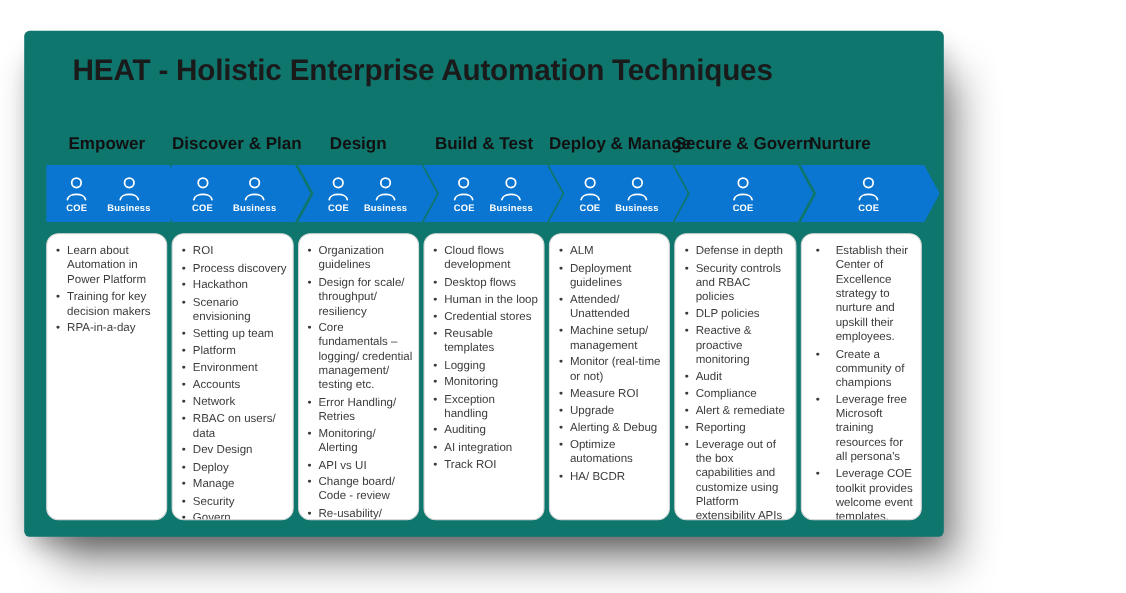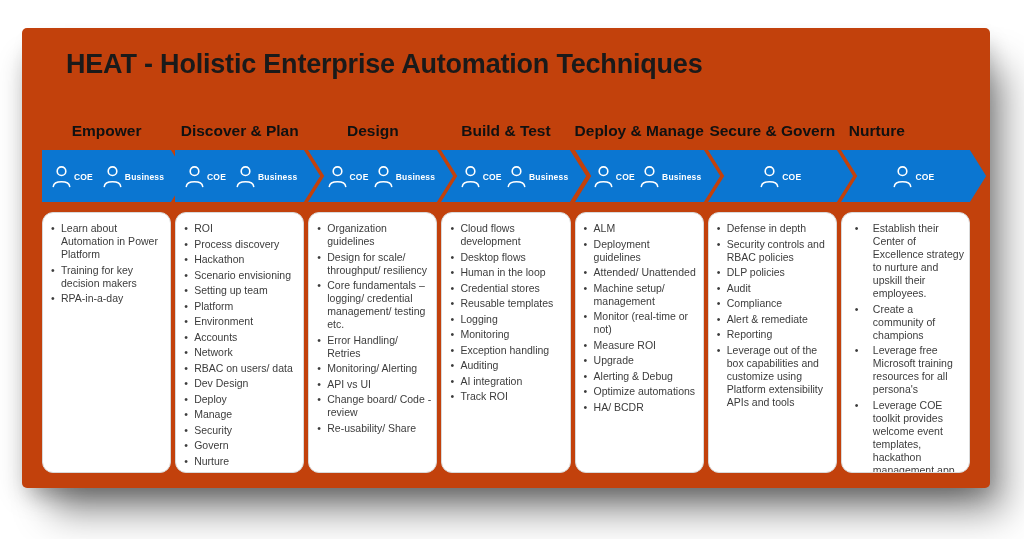--- a/index.html
+++ b/index.html
@@ -5,22 +5,22 @@
   * { box-sizing: border-box; margin: 0; padding: 0; }
   html, body {
     width: 1024px; height: 539px;
     background: #ffffff;
     font-family: "Liberation Sans", "DejaVu Sans", sans-serif;
     overflow: hidden;
   }
   .canvas { position: relative; width: 1024px; height: 539px; }
   .card {
     position: absolute; left: 22px; top: 28px;
-    width: 968px; height: 460px;
-    background: #c2410c;
+    width: 836px; height: 460px;
+    background: #0f766e;
     border-radius: 5px;
     box-shadow: 22px 32px 36px -8px rgba(0,0,0,.42),
                 6px 10px 20px -4px rgba(0,0,0,.18),
                 -10px 18px 26px -12px rgba(0,0,0,.22);
   }
   .title {
     margin: 18px 0 0 44px;
     font-size: 27px; line-height: 36px;
     font-weight: 700; color: #1a1a1a;
     letter-spacing: -0.2px;
@@ -38,21 +38,21 @@
   .arrow-wrap {
     position: relative; margin-top: 6px;
     height: 52px; width: calc(100% + 16px);
   }
   .arrow-svg { display: block; width: 100%; height: 52px; }
   .persons {
     position: absolute; top: 2px; bottom: 2px; left: 0; right: 16px;
     display: flex; align-items: center; justify-content: space-evenly;
   }
   .arrow-wrap.notched .persons { left: 14px; }
-  .person { display: flex; flex-direction: row; align-items: center; color: #fff; }
+  .person { display: flex; flex-direction: column; align-items: center; color: #fff; }
   .person svg { display: block; }
   .person-label { font-size: 8.5px; font-weight: 700; letter-spacing: .2px; margin-top: 1px; }
   .box {
     margin-top: 10px; height: 261px;
     border: 1px solid var(--box-border, #d9d9d9);
     border-radius: 11px;
     background: #fff;
     padding: 9px 5px 6px 7px;
     overflow: hidden;
   }
@@ -286,20 +286,21 @@
                 </svg>
                 <span class="person-label">COE</span>
               </div>
             </div>
     </div>
     <div class="box">
       <ul class="items">
               <li>Defense in depth</li>
               <li>Security controls and RBAC policies</li>
               <li>DLP policies</li>
+              <li>Reactive &amp; proactive monitoring</li>
               <li>Audit</li>
               <li>Compliance</li>
               <li>Alert &amp; remediate</li>
               <li>Reporting</li>
               <li>Leverage out of the box capabilities and customize using Platform extensibility APIs and tools</li>
             </ul>
     </div>
   </div>
 
   <div class="col wide-indent">

